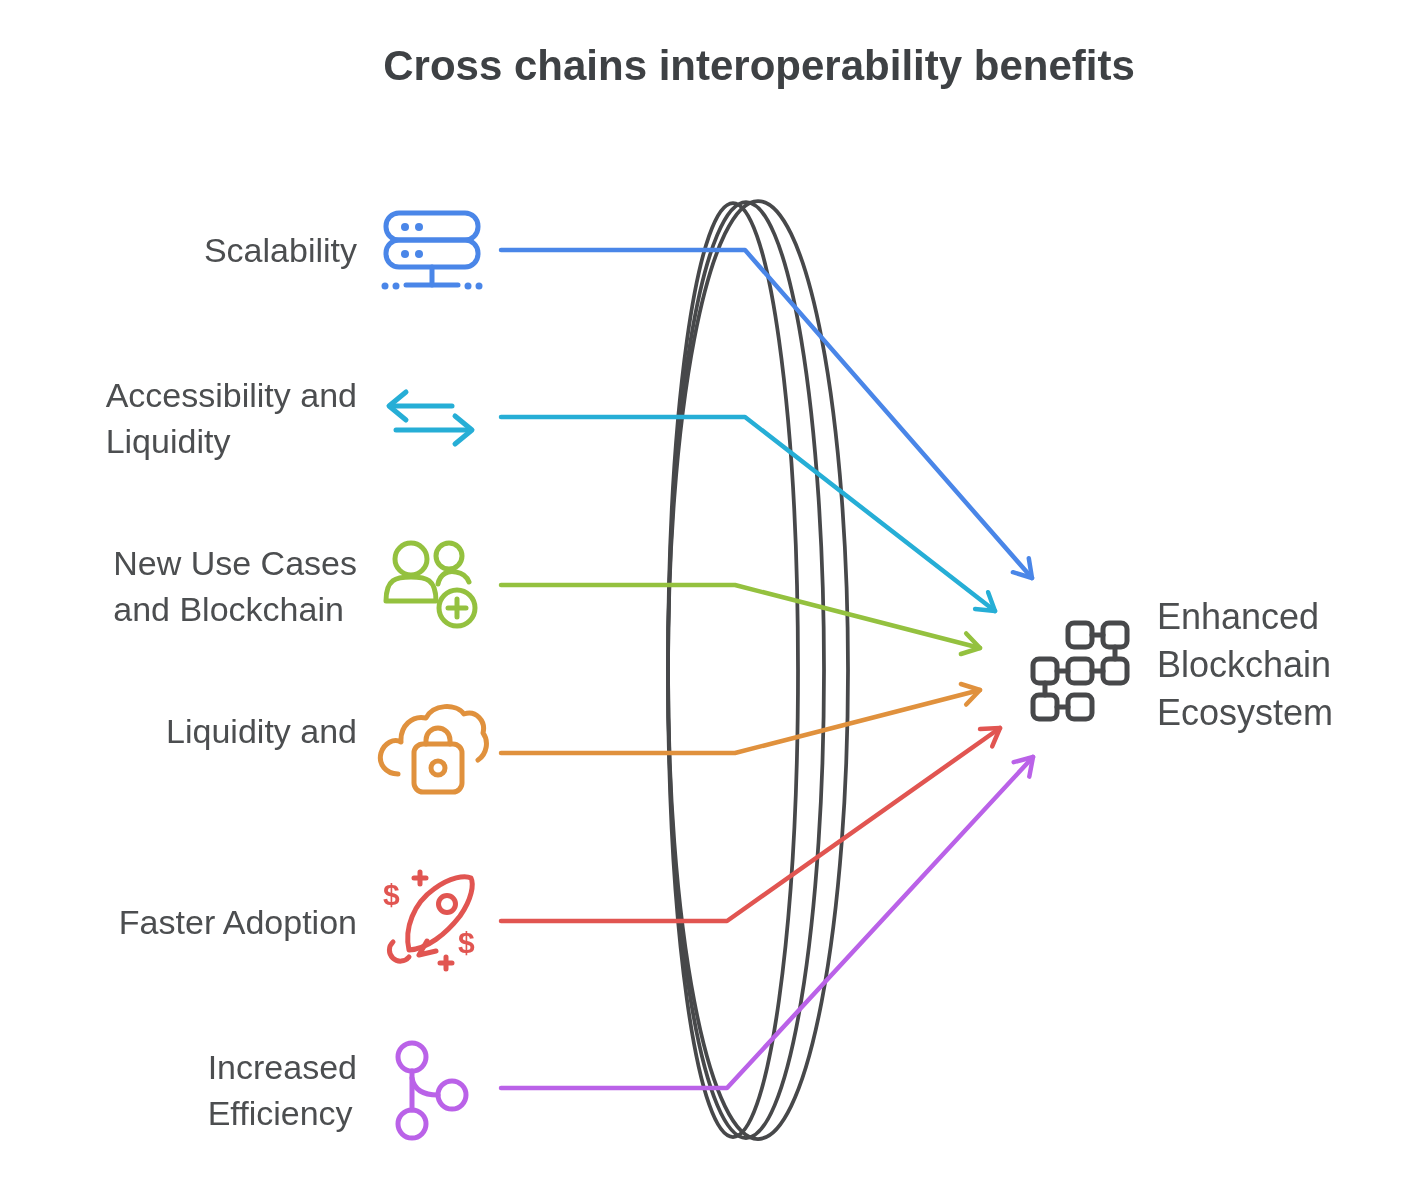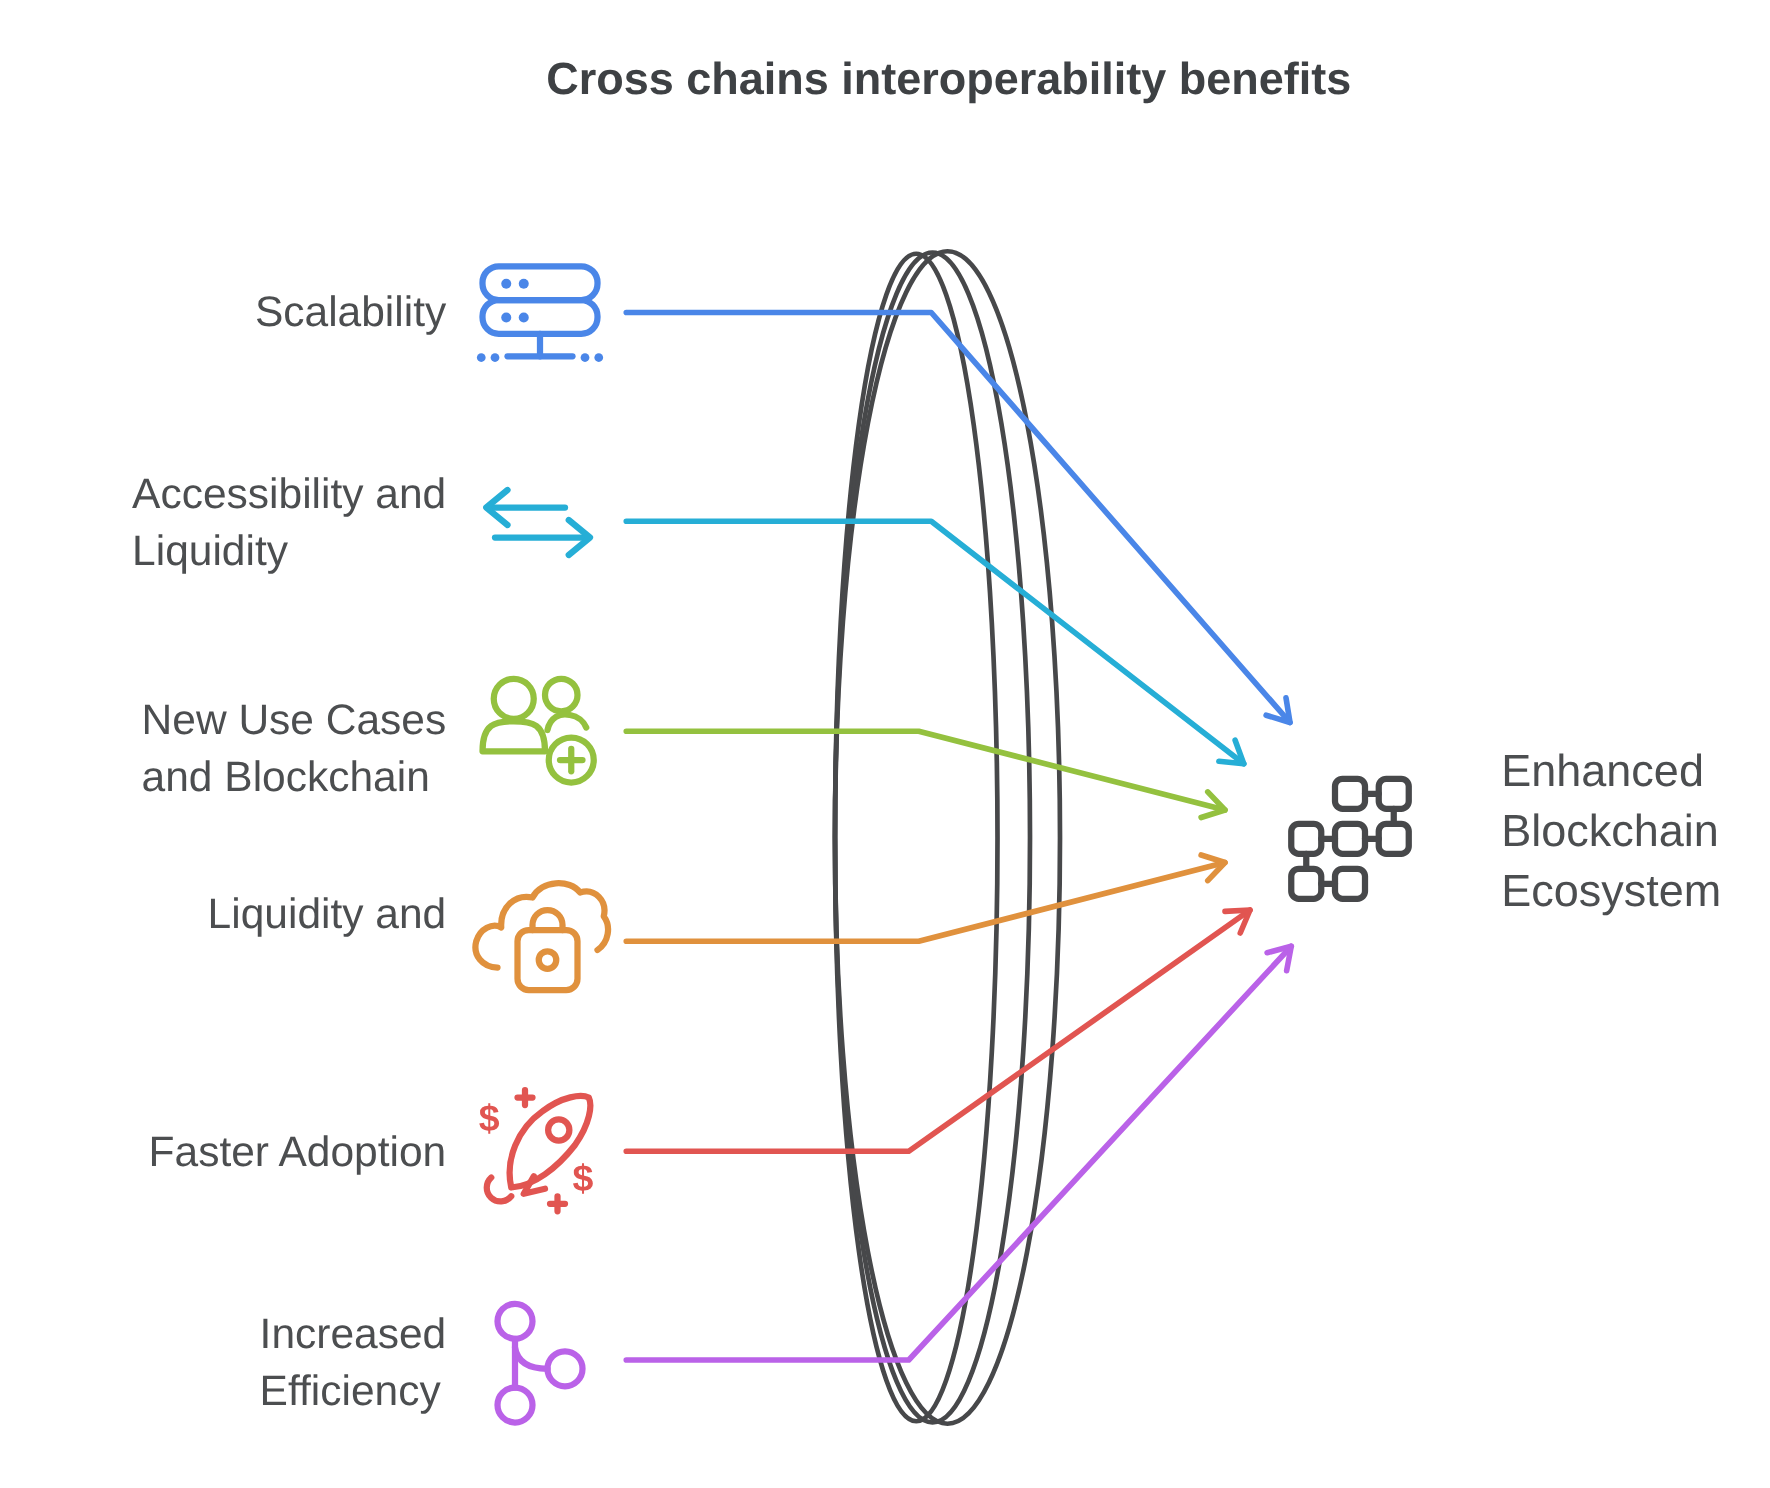--- a/index.html
+++ b/index.html
@@ -2,33 +2,33 @@
 <html style="--c-background: #ffffff; --c-title_text: #3e4144; --c-label_text: #4c4e50; --c-outline: #47484a; --c-blue: #4a86e8; --c-cyan: #26aed6; --c-green: #94c13f; --c-orange: #e0913d; --c-red: #e15551; --c-purple: #ba62e8;"><head>
 <meta charset="utf-8">
 <style>
   html,body{margin:0;padding:0;background:#fff;}
   .canvas{
     position:relative;width:1416px;height:1190px;background:var(--c-background,#fff);
     font-family:"Liberation Sans",sans-serif;overflow:hidden;
   }
   .title{
     position:absolute;left:759px;top:42px;transform:translateX(-50%);
-    font-size:36px;font-weight:700;color:var(--c-title_text,#3e4144);white-space:nowrap;
+    font-size:42px;font-weight:700;color:var(--c-title_text,#3e4144);white-space:nowrap;
   }
   .gfx{position:absolute;left:0;top:0;}
   .item-label{
     position:absolute;right:1059px;text-align:left;
     font-size:34px;line-height:46px;color:var(--c-label_text,#4c4e50);white-space:nowrap;
   }
   .item-label span{display:block;}
   .result-label{
     position:absolute;left:1157px;top:593px;text-align:left;
     font-size:36px;line-height:48px;color:var(--c-label_text,#4c4e50);white-space:nowrap;
   }
-  .result-label span{display:block;margin-left:44px;}
+  .result-label span{display:block;}
 
   
   .st{fill:none;stroke-linecap:round;stroke-linejoin:round;}
   .lens{stroke:var(--c-outline,#47484a);stroke-width:3.75;}
   .conn{stroke-width:4.5;}
   .s-blue{stroke:var(--c-blue,#4a86e8);}   .f-blue{fill:var(--c-blue,#4a86e8);}
   .s-cyan{stroke:var(--c-cyan,#26aed6);}
   .s-green{stroke:var(--c-green,#94c13f);}
   .s-orange{stroke:var(--c-orange,#e0913d);}
   .s-red{stroke:var(--c-red,#e15551);}     .f-red{fill:var(--c-red,#e15551);}
@@ -157,21 +157,21 @@
   </svg>
 
   <div class="item-label" style="top:227px">
     <span>Scalability</span>
     <span></span>
   </div>
   <div class="item-label" style="top:372px">
     <span>Accessibility and</span>
     <span>Liquidity</span>
   </div>
-  <div class="item-label" style="top:553px">
+  <div class="item-label" style="top:540px">
     <span>New Use Cases</span>
     <span>and Blockchain</span>
   </div>
   <div class="item-label" style="top:708px">
     <span>Liquidity and</span>
   </div>
   <div class="item-label" style="top:899px">
     <span>Faster Adoption</span>
     <span></span>
   </div>

